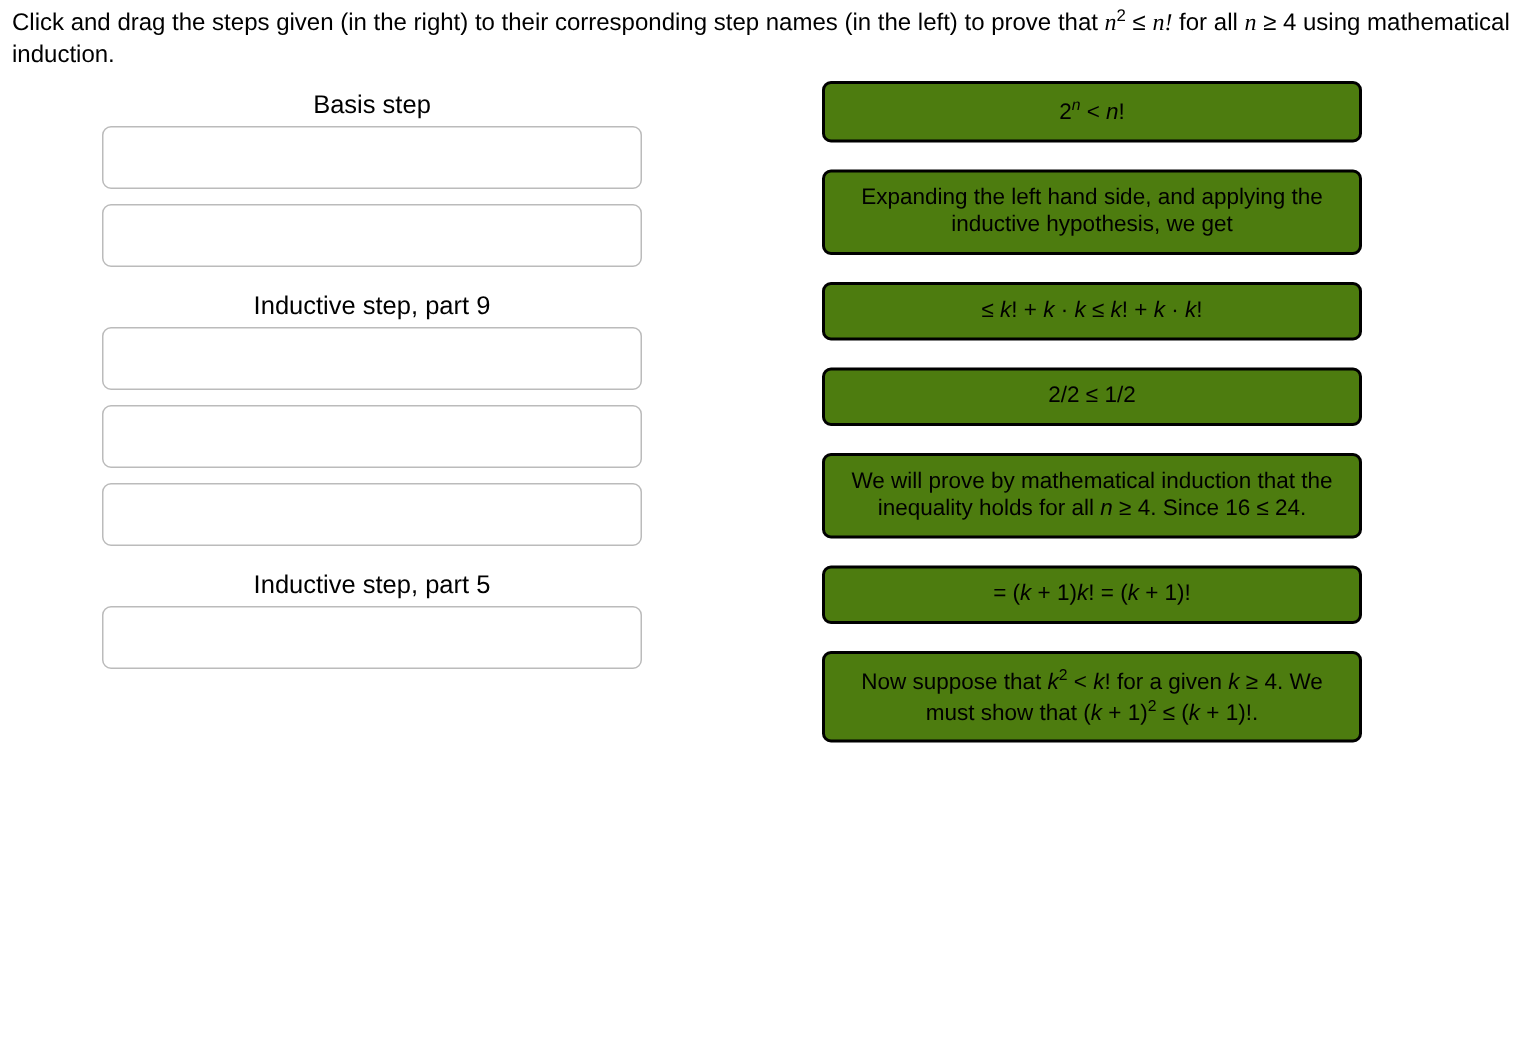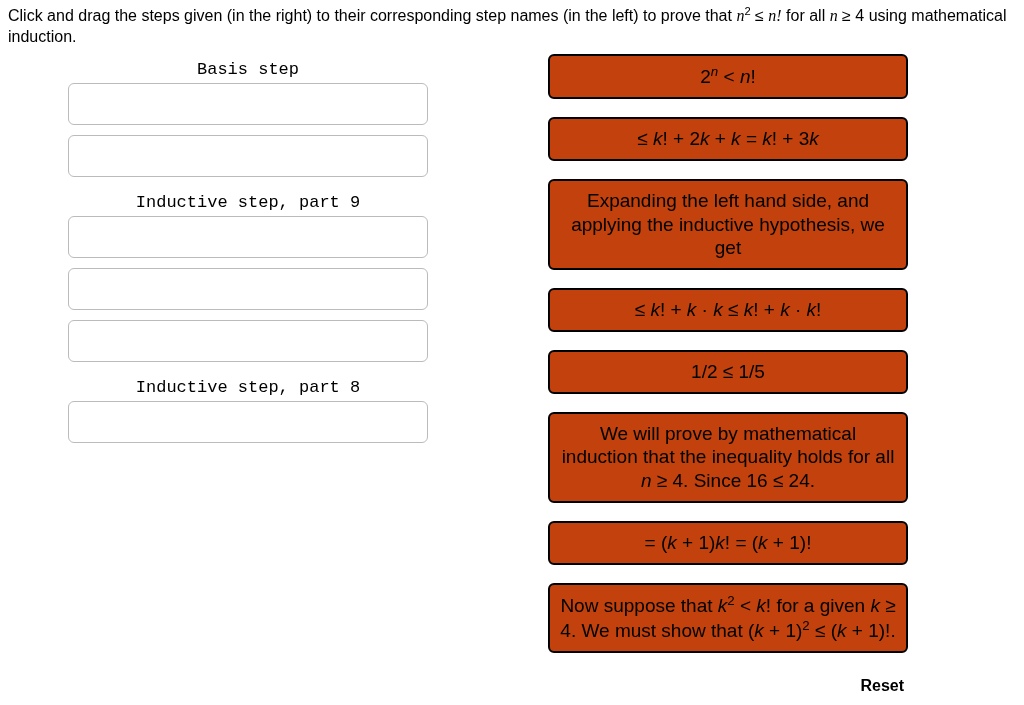--- a/index.html
+++ b/index.html
@@ -19,21 +19,20 @@
   }
   .instructions .math-i { font-family: 'Times New Roman', serif; font-style: italic; }
   .instructions sup { font-size: 0.7em; }
   .columns {
     display: flex;
     gap: 120px;
   }
   .left-col {
     width: 360px;
     margin-left: 60px;
-    font-family: Liberation Mono, monospace;
   }
   .right-col {
     width: 360px;
   }
   .step-label {
     text-align: center;
     font-size: 17px;
     padding: 6px 0 4px 0;
   }
   .drop-target {
@@ -41,25 +40,25 @@
     height: 42px;
     border: 1px solid #bbb;
     border-radius: 6px;
     background: #fff;
     margin-bottom: 10px;
   }
   .drag-item {
     width: 100%;
     border: 2px solid #000;
     border-radius: 6px;
-    background: #c2410c;
+    background: #4d7c0f;
     padding: 8px 10px;
     margin-bottom: 18px;
     text-align: center;
-    font-size: 19px;
+    font-size: 15px;
     line-height: 1.25;
     cursor: grab;
   }
   .drag-item .ital { font-style: italic; }
   .drag-item sup { font-size: 0.7em; }
   .reset-row {
     text-align: right;
     font-weight: bold;
     padding: 6px 4px;
     font-size: 16px;
@@ -83,31 +82,27 @@
 
     <div class="drop-target"></div>
 
     <div class="step-label">Inductive step, part 9</div>
     <div class="drop-target"></div>
 
     <div class="drop-target"></div>
 
     <div class="drop-target"></div>
 
-    <div class="step-label">Inductive step, part 8</div>
+    <div class="step-label">Inductive step, part 5</div>
     <div class="drop-target"></div>
   </div>
 
   <div class="right-col">
     <div class="drag-item">2<sup><span class="ital">n</span></sup> &lt; <span class="ital">n</span>!</div>
-    <div class="drag-item">≤ <span class="ital">k</span>! + 2<span class="ital">k</span> + <span class="ital">k</span> = <span class="ital">k</span>! + 3<span class="ital">k</span></div>
     <div class="drag-item">Expanding the left hand side, and applying the inductive hypothesis, we get</div>
     <div class="drag-item">≤ <span class="ital">k</span>! + <span class="ital">k</span> · <span class="ital">k</span> ≤ <span class="ital">k</span>! + <span class="ital">k</span> · <span class="ital">k</span>!</div>
-    <div class="drag-item">1/2 ≤ 1/5</div>
+    <div class="drag-item">2/2 ≤ 1/2</div>
     <div class="drag-item">We will prove by mathematical induction that the inequality holds for all <span class="ital">n</span> ≥ 4. Since 16 ≤ 24.</div>
     <div class="drag-item">= (<span class="ital">k</span> + 1)<span class="ital">k</span>! = (<span class="ital">k</span> + 1)!</div>
     <div class="drag-item">Now suppose that <span class="ital">k</span><sup>2</sup> &lt; <span class="ital">k</span>! for a given <span class="ital">k</span> ≥ 4. We must show that (<span class="ital">k</span> + 1)<sup>2</sup> ≤ (<span class="ital">k</span> + 1)!.</div>
 
-    <div class="reset-row">
-      <span class="reset-btn">Reset</span>
-    </div>
   </div>
 </div>
 
 </body></html>

